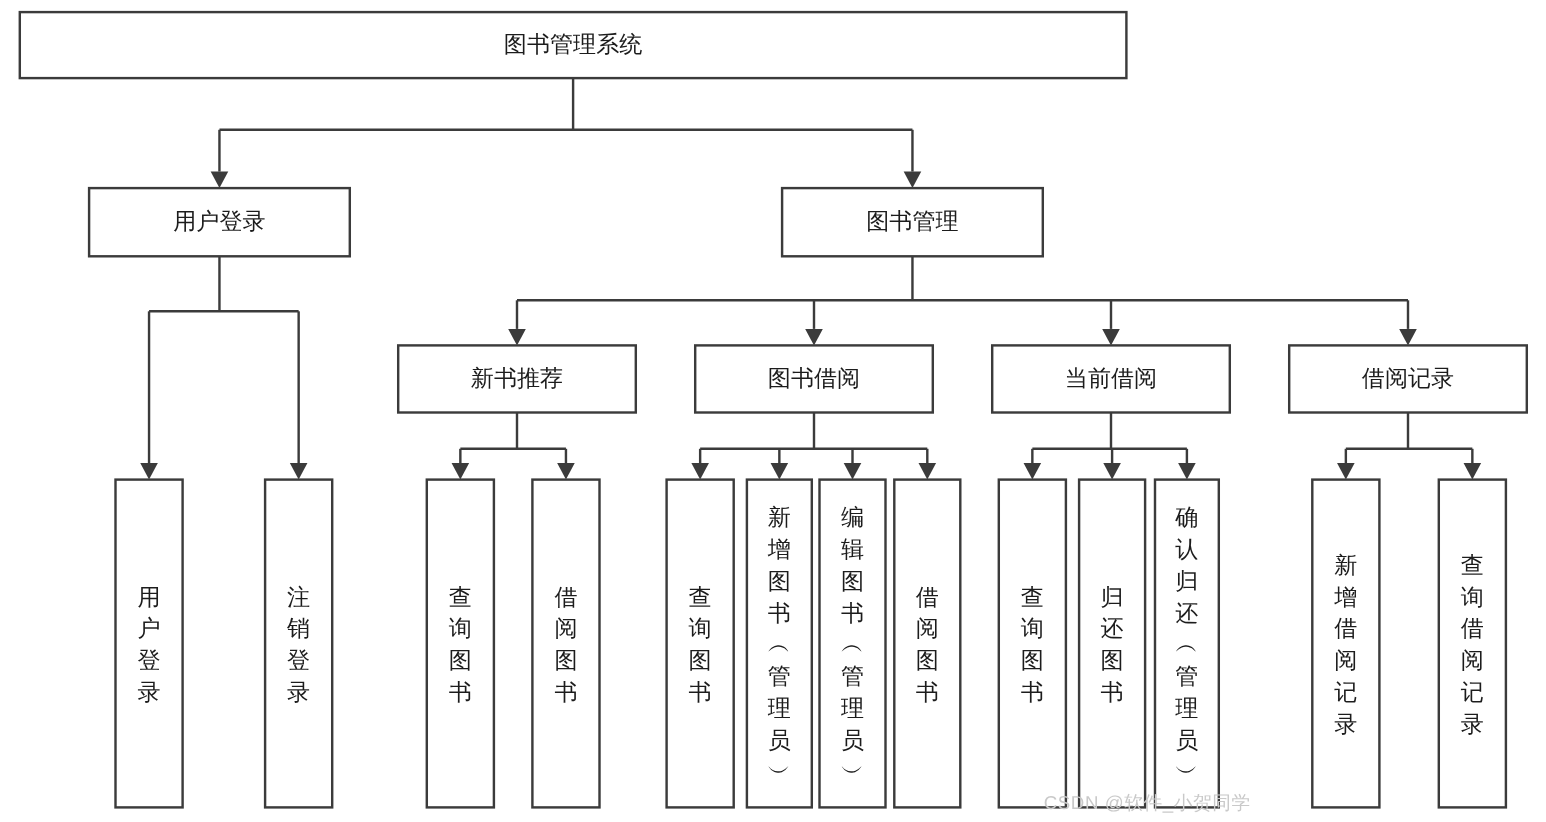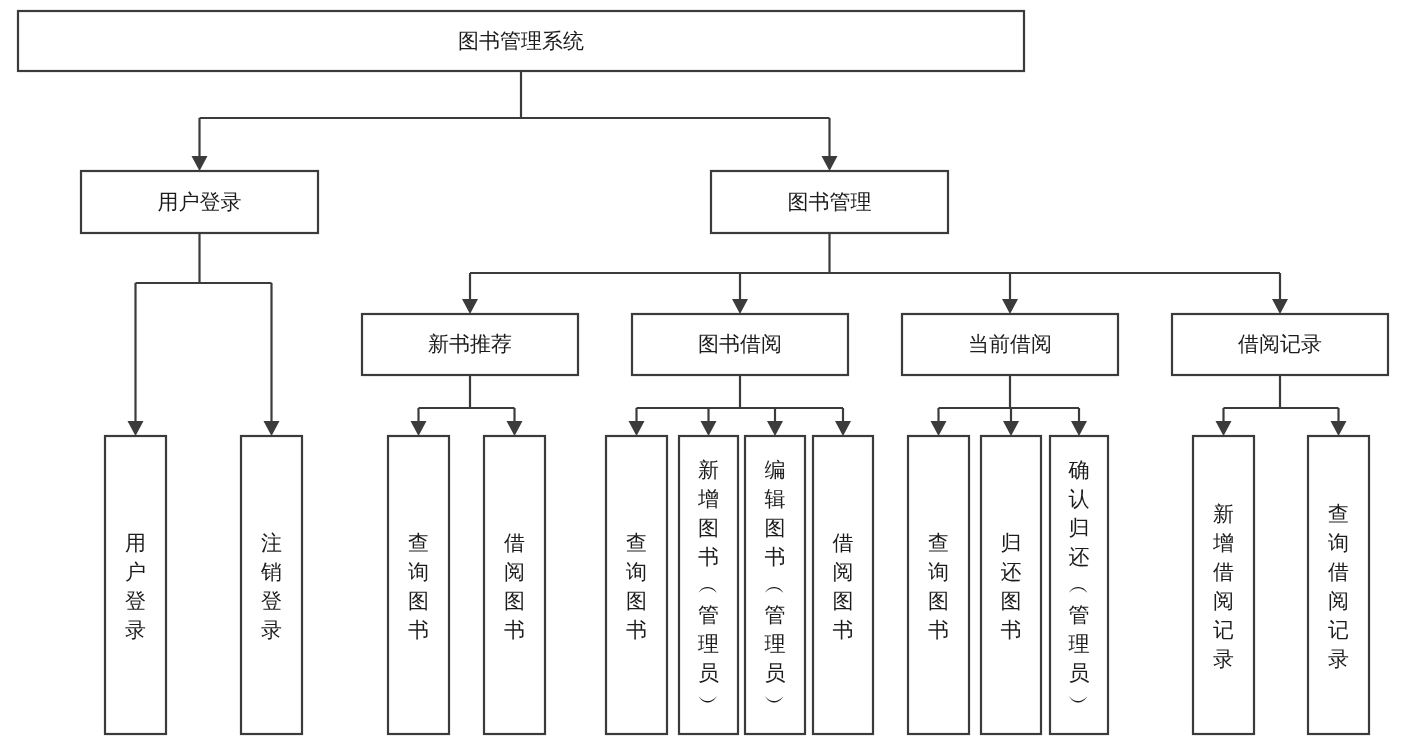--- a/index.html
+++ b/index.html
@@ -216,13 +216,14 @@
         <g>
           <rect class="box-rect" x="1193" y="436" width="61" height="298"></rect>
           <text class="node-label-v" x="1223.5" y="520.62"><tspan x="1223.5" dy="0">新</tspan><tspan x="1223.5" dy="29">增</tspan><tspan x="1223.5" dy="29">借</tspan><tspan x="1223.5" dy="29">阅</tspan><tspan x="1223.5" dy="29">记</tspan><tspan x="1223.5" dy="29">录</tspan></text>
         </g>
         <g>
           <rect class="box-rect" x="1308" y="436" width="61" height="298"></rect>
           <text class="node-label-v" x="1338.5" y="520.62"><tspan x="1338.5" dy="0">查</tspan><tspan x="1338.5" dy="29">询</tspan><tspan x="1338.5" dy="29">借</tspan><tspan x="1338.5" dy="29">阅</tspan><tspan x="1338.5" dy="29">记</tspan><tspan x="1338.5" dy="29">录</tspan></text>
         </g>
       </g>
   </svg>
+  <div class="watermark">CSDN @软件_小贺同学</div>
 </div>
 
 </body></html>

